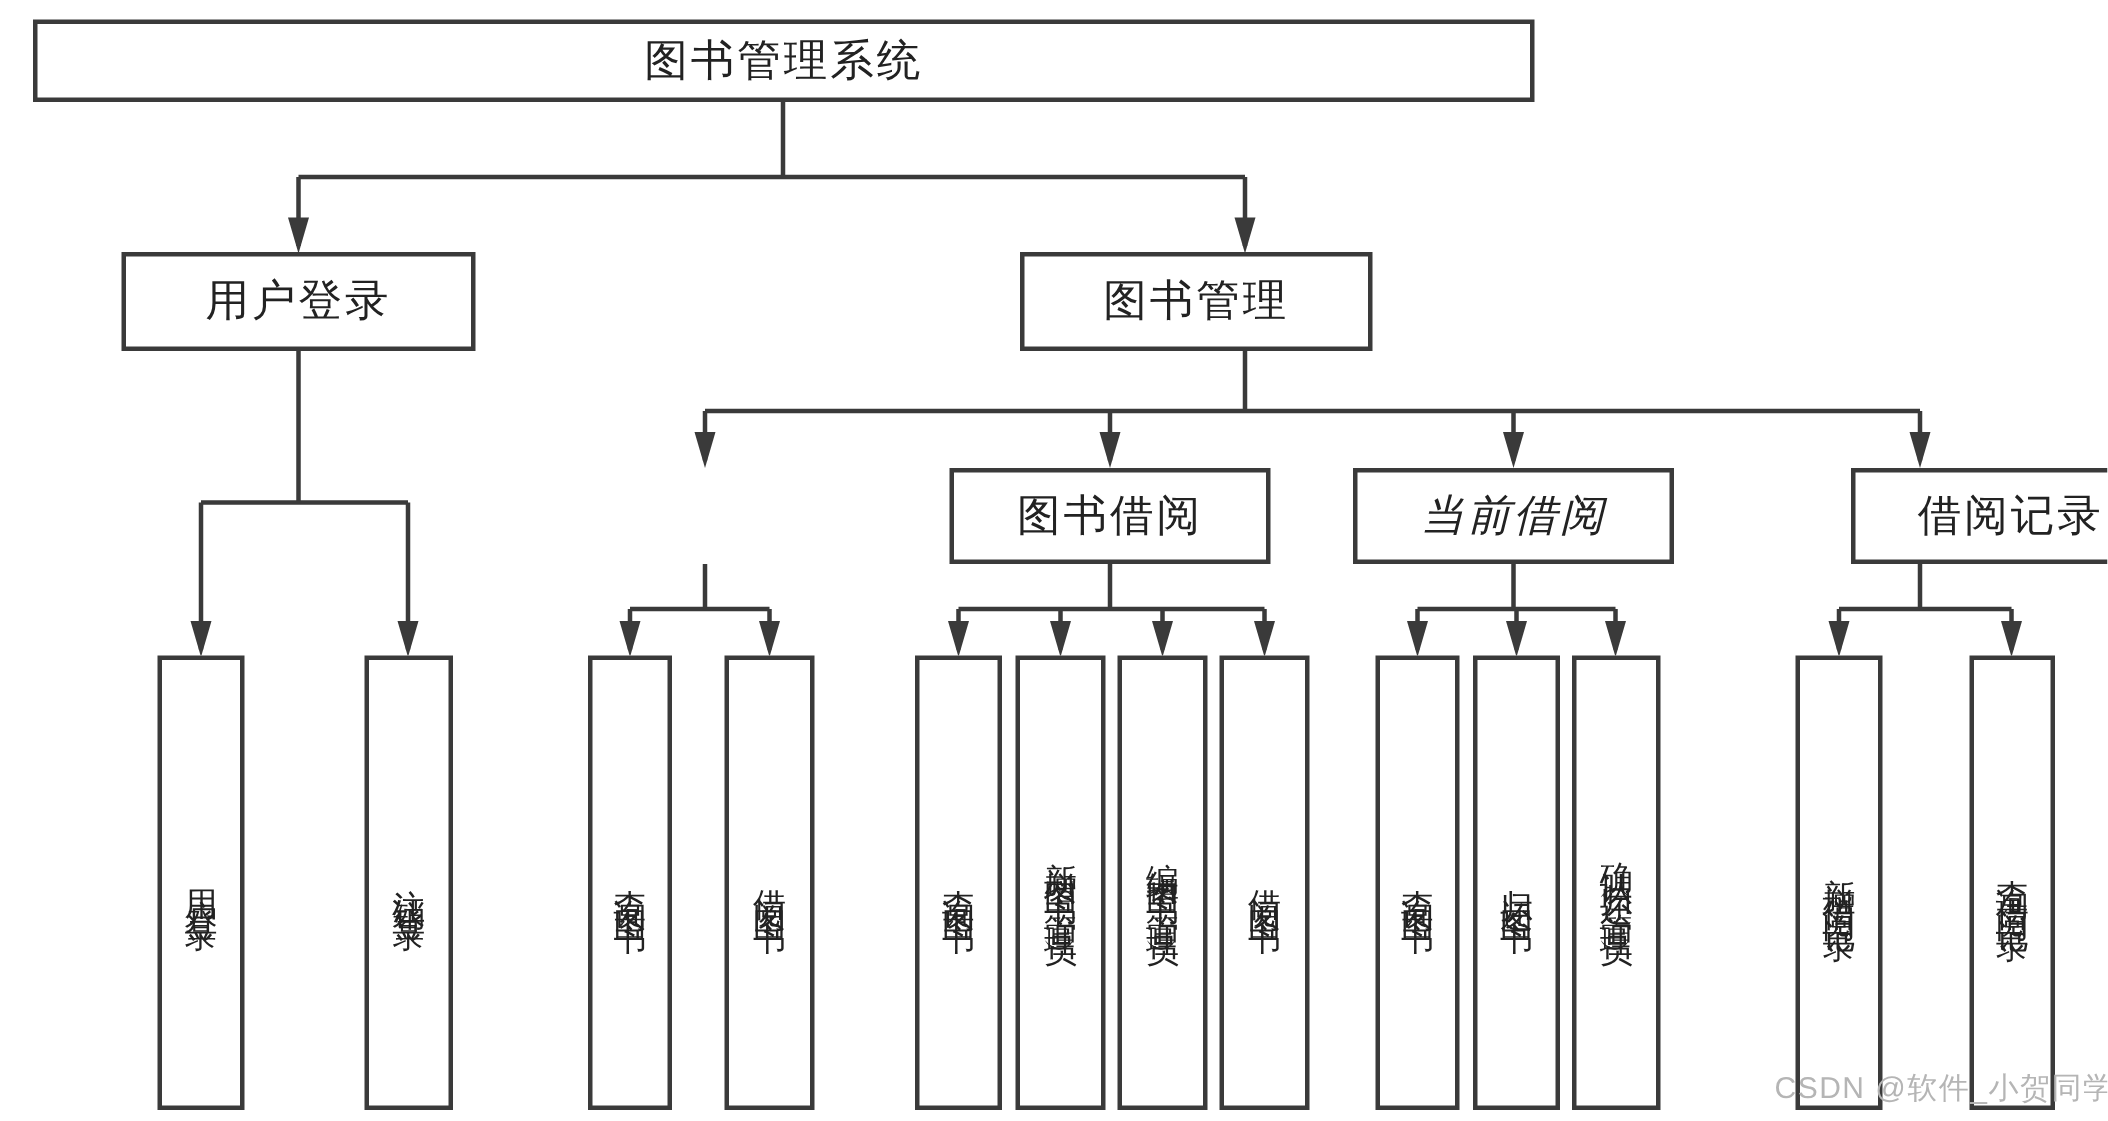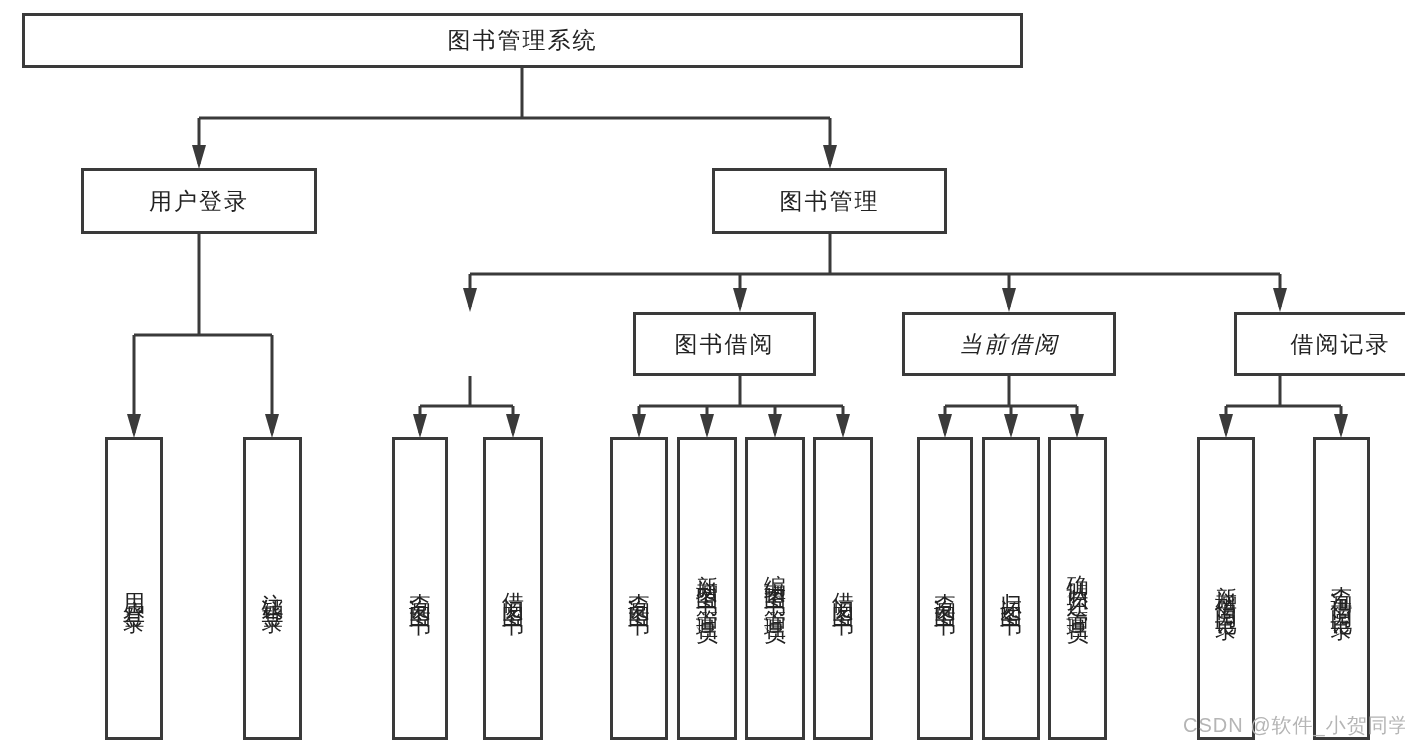--- a/index.html
+++ b/index.html
@@ -21,21 +21,21 @@
     position: absolute;
     box-sizing: border-box;
     border: 3px solid #3a3a3a;
     background: #ffffff;
     color: #222222;
     display: flex;
     align-items: center;
     justify-content: center;
     text-align: center;
   }
-  .node.h { font-size: 23px; letter-spacing: 2px; }
+  .node.h { font-size: 29px; letter-spacing: 2px; }
   .node.v { font-size: 22px; }
   .node.v .lbl {
     writing-mode: vertical-rl;
     text-orientation: mixed;
     letter-spacing: 7px;
     line-height: 1;
     white-space: nowrap;
   }
   .watermark {
     position: absolute;
@@ -93,25 +93,25 @@
     </g>
   </svg>
 
   <div class="node h" style="left:22px; top:13px; width:1001px; height:55px;">
     <span class="lbl">图书管理系统</span>
   </div>
 
   <div class="node h" style="left:81px; top:168px; width:236px; height:66px;">
     <span class="lbl">用户登录</span>
   </div>
-  <div class="node h" style="left:712px; top:168px; width:235px; height:66px;">
+  <div class="node h" style="left:680px; top:168px; width:235px; height:66px;">
     <span class="lbl">图书管理</span>
   </div>
 
-  <div class="node h" style="left:633px; top:312px; width:183px; height:64px;">
+  <div class="node h" style="left:633px; top:312px; width:214px; height:64px;">
     <span class="lbl">图书借阅</span>
   </div>
   <div class="node h" style="left:902px; top:312px; width:214px; height:64px;font-style:italic;">
     <span class="lbl">当前借阅</span>
   </div>
   <div class="node h" style="left:1234px; top:312px; width:213px; height:64px;">
     <span class="lbl">借阅记录</span>
   </div>
 
   <div class="node v" style="left:105px; top:437px; width:58px; height:303px;">

